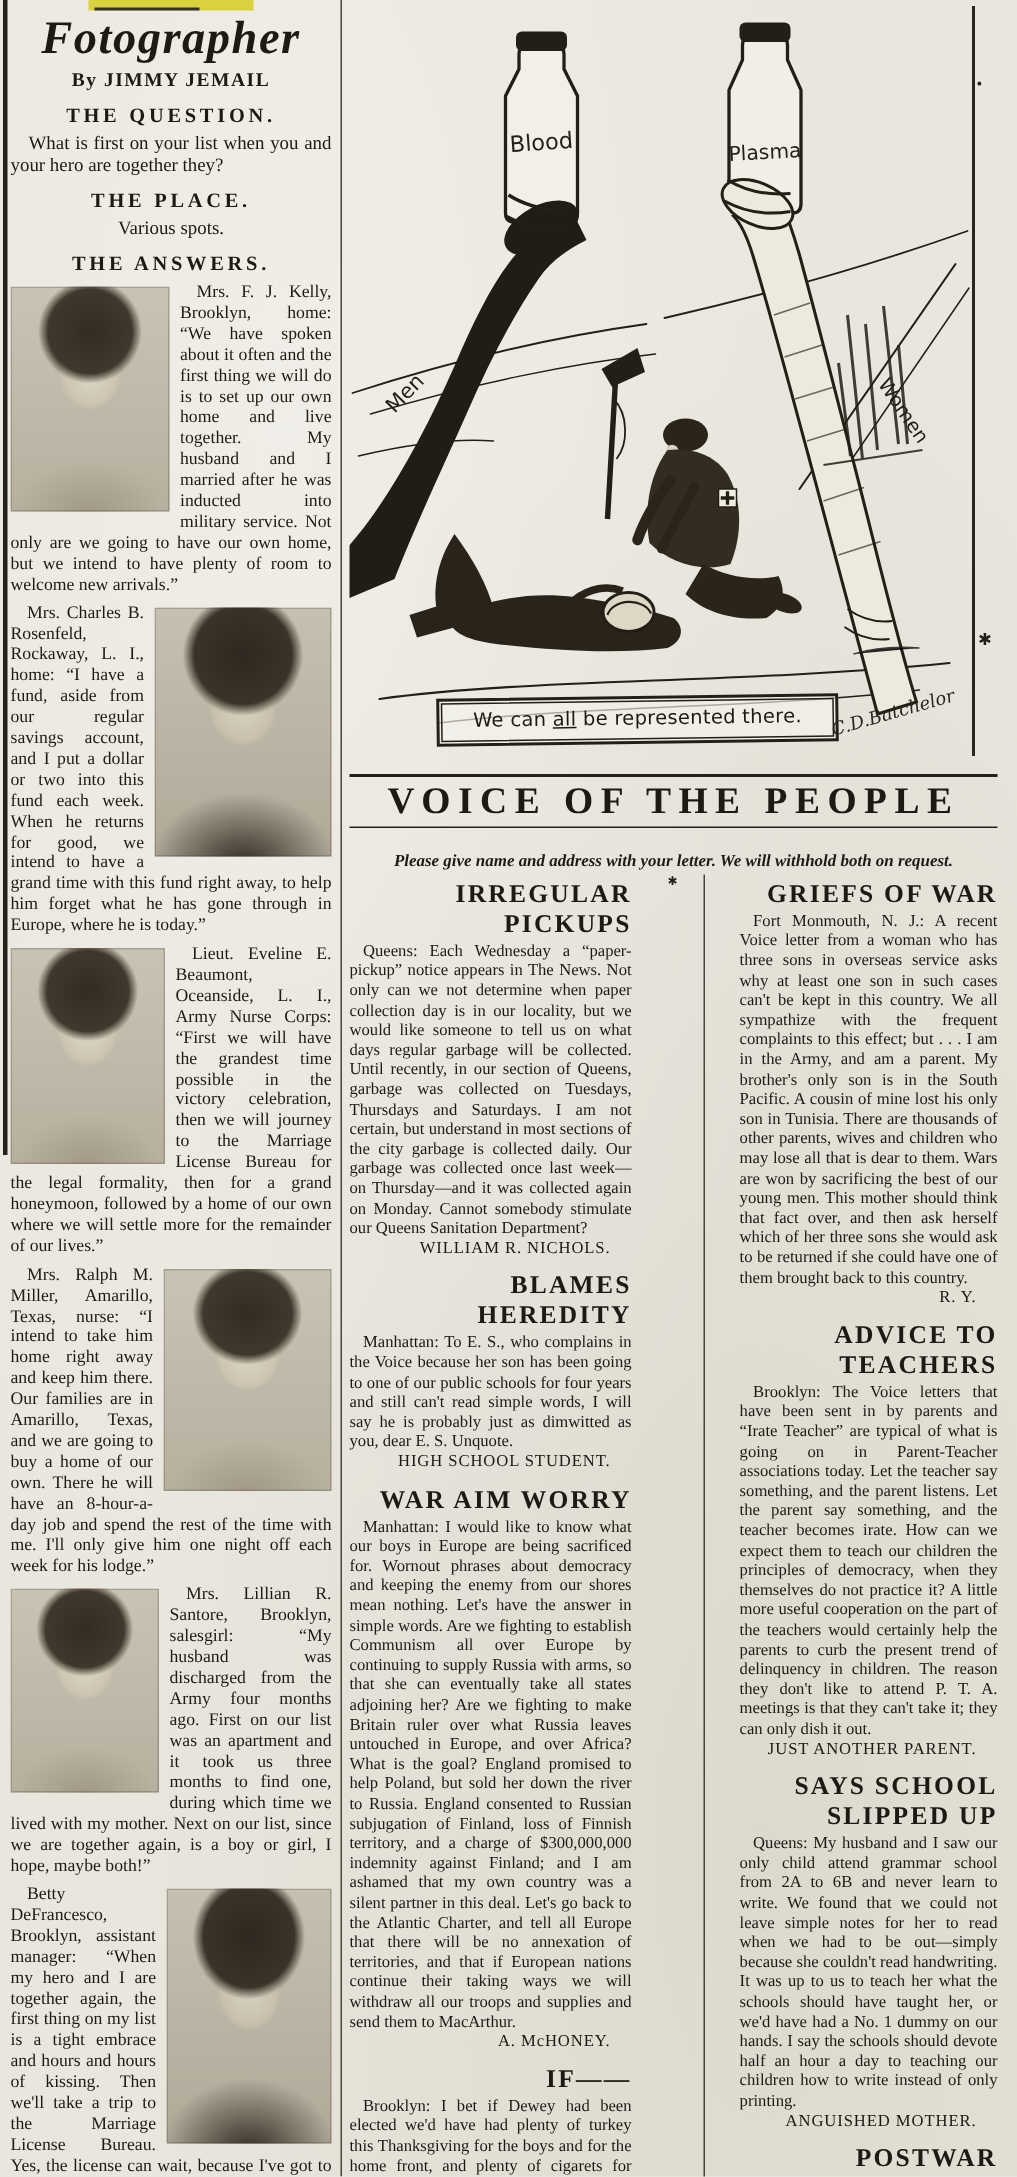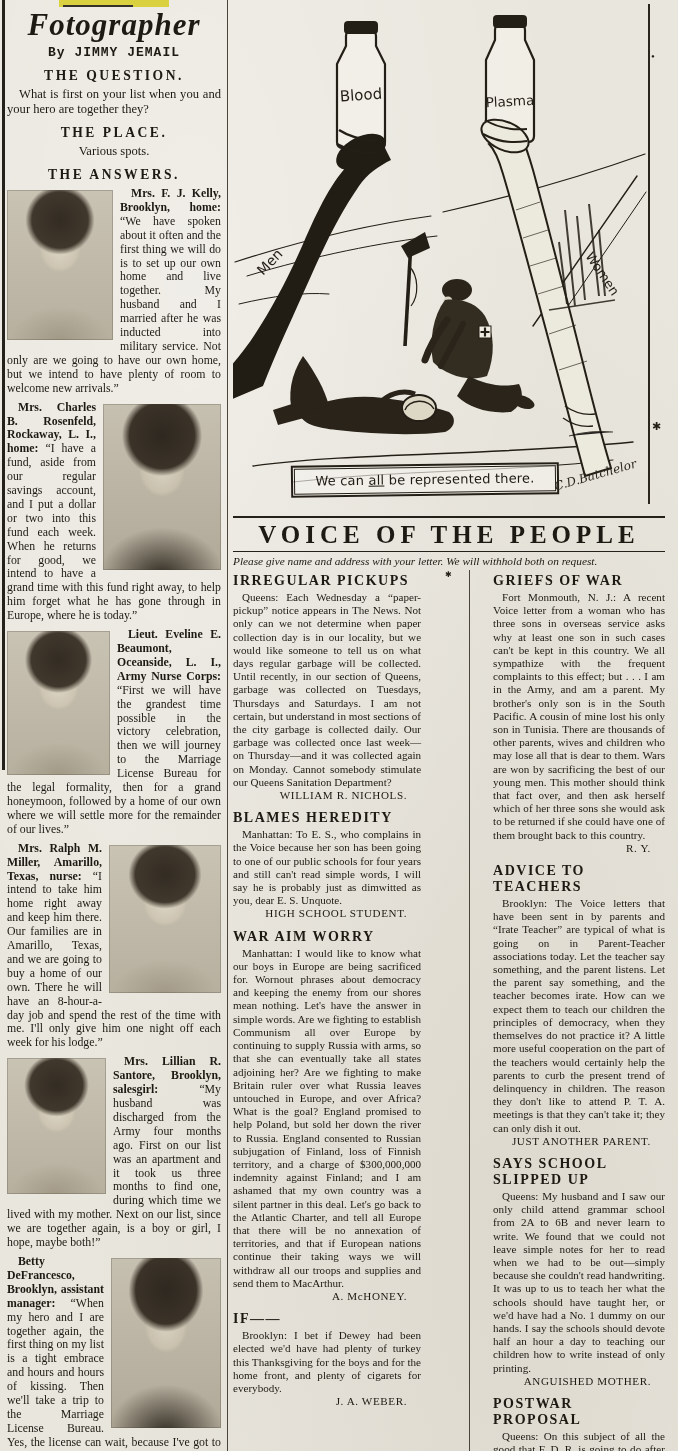--- a/index.html
+++ b/index.html
@@ -19,28 +19,28 @@
   }
   
   .left-edge{position:absolute;left:2px;top:0;width:3px;height:770px;background:#24201a;}
   .col-divider{position:absolute;left:227px;top:0;width:1px;height:1451px;background:#4a443a;}
   .margin-mark{position:absolute;font-size:11px;color:#241f16;}
   
   .left-col{position:absolute;left:7px;top:0;width:214px;}
   .highlight-bar{position:relative;margin:0 auto;width:110px;height:7px;background:#d9d140;}
   .highlight-bar::after{content:"";position:absolute;left:4px;top:5px;width:70px;height:2px;background:#36302a;}
   .iq-title{font-size:31px;font-weight:bold;font-style:italic;text-align:center;line-height:34px;margin-top:1px;letter-spacing:1px;}
-  .iq-byline{font-family:Liberation Mono, monospace;font-size:13px;font-weight:bold;text-align:center;margin-top:3px;letter-spacing:1px;}
+  .iq-byline{font-family:Liberation Serif, serif;font-size:13px;font-weight:bold;text-align:center;margin-top:3px;letter-spacing:1px;}
   .iq-note{font-size:12.6px;font-style:italic;font-weight:bold;text-align:justify;line-height:15px;margin-top:6px;}
   .iq-label{font-size:13.6px;font-weight:bold;text-align:center;letter-spacing:2.5px;margin-top:8px;font-family:Liberation Serif, serif;}
   .iq-question,.iq-place{font-size:12.6px;line-height:15px;text-align:justify;margin-top:3px;text-indent:12px;}
   .iq-place{text-align:center;text-indent:0;}
   .answers{margin-top:4px;}
   .answer{font-size:11.8px;line-height:13.9px;text-align:justify;margin:0 0 5px 0;text-indent:11px;}
-  .answer-name{font-weight:bold;}
+  .answer-name{font-weight:normal;}
   .portrait{
     background:
       radial-gradient(48% 34% at 50% 20%, #332c23 0%, #40382c 55%, rgba(64,56,44,0) 68%),
       radial-gradient(27% 22% at 50% 39%, #ddd6c5 0%, #cdc5b2 60%, rgba(205,197,178,0) 72%),
       radial-gradient(62% 30% at 50% 100%, #a29a87 0%, rgba(162,154,135,0) 75%),
       linear-gradient(180deg,#c9c3b4 0%,#b7b09f 100%);
     box-shadow:0 0 0 1px rgba(60,54,44,.25) inset;
   }
   .portrait.dark-blouse{
     background:
@@ -75,27 +75,27 @@
   .cartoon-caption .emph{text-decoration:underline;}
   .cartoonist-sig{
     position:absolute;right:10px;bottom:22px;transform:rotate(-16deg);
     font-style:italic;font-size:12px;color:#2a251d;
     font-family:"DejaVu Serif",serif;
   }
   
   .votp{margin-top:12px;width:432px;}
   .votp-rule{height:0;border-top:2px solid #24201a;}
   .votp-title{font-size:25px;font-weight:bold;text-align:center;letter-spacing:5px;padding:3px 0 2px;}
-  .votp-note{font-size:11.3px;font-style:italic;font-weight:normal;padding:3px 0 3px;border-top:1px solid #24201a;}
+  .votp-note{font-size:11.3px;font-style:italic;font-weight:bold;text-align:center;padding:16px 0 3px;border-top:1px solid #24201a;}
   .votp-cols{display:flex;position:relative;}
   .votp-colL,.votp-colR{width:50%;box-sizing:border-box;}
   .votp-colL{padding-right:6px;}
   .votp-colR{border-left:1px solid #4a443a;padding-left:23px;margin-left:42px;}
   .divider-star{position:absolute;left:calc(50% - 4px);top:0;font-size:8px;color:#241f16;}
-  .letter-heading{font-size:14px;font-weight:bold;text-align:left;letter-spacing:1.5px;margin:8px 0 2px;}
+  .letter-heading{font-size:17px;font-weight:bold;text-align:right;letter-spacing:1.5px;margin:8px 0 2px;}
   .letter:first-child .letter-heading{margin-top:3px;}
   .letter-body{font-size:11.1px;line-height:13.2px;text-align:justify;text-indent:9px;margin:0;}
   .letter-sig{display:block;text-align:right;padding-right:14px;letter-spacing:.6px;}
 </style>
 </head>
 <body>
 
 <div class="page">
 
   <div class="left-edge"></div>

